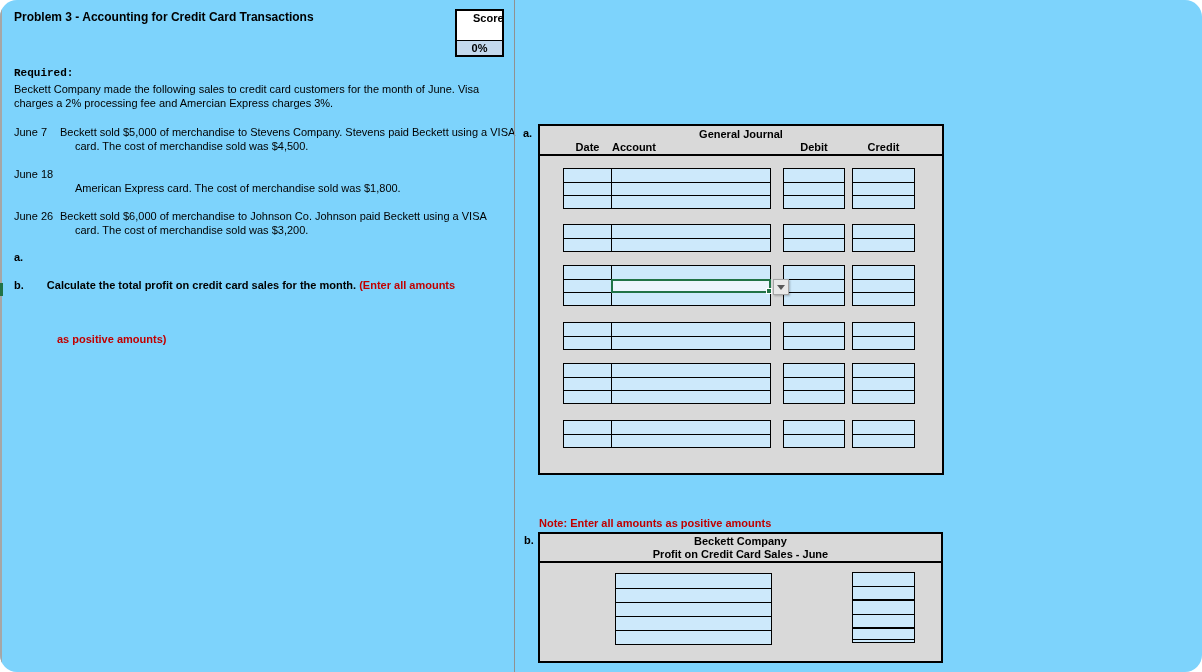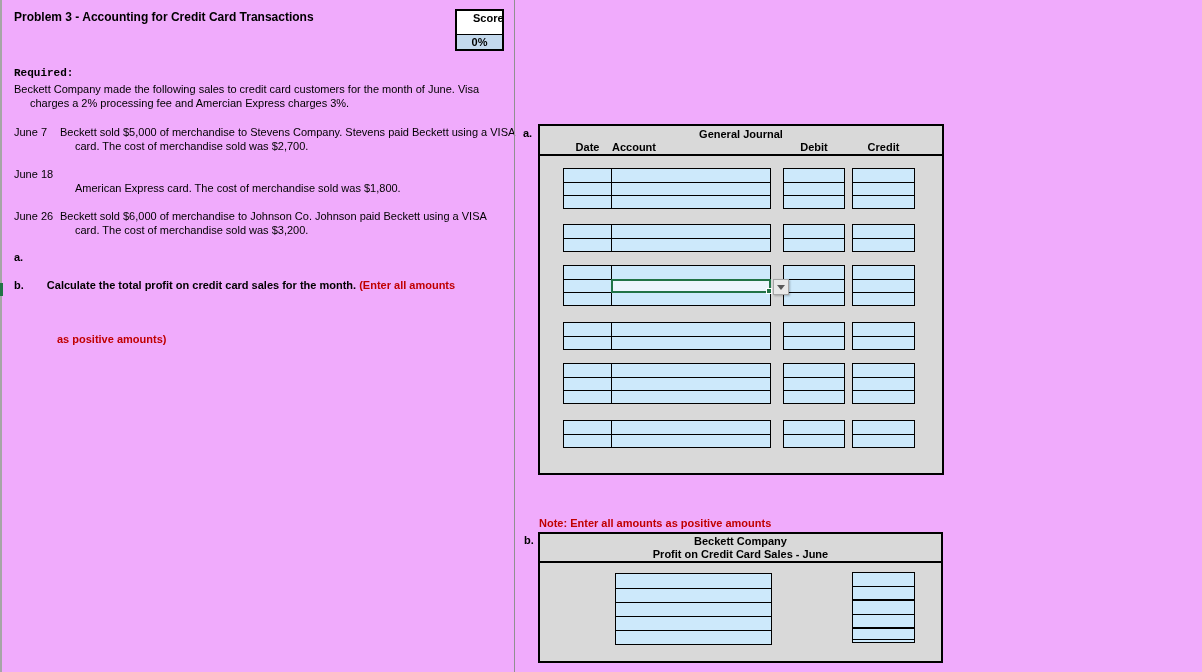--- a/index.html
+++ b/index.html
@@ -1,31 +1,31 @@
 <!DOCTYPE html>
 <html><head>
 <meta charset="utf-8">
 <style>
   * { margin:0; padding:0; box-sizing:border-box; }
   html,body { width:1202px; height:672px; background:#fff; }
   body { font-family:"Liberation Sans","DejaVu Sans",sans-serif; font-size:11px; color:#000; }
-  #screen { position:relative; width:1202px; height:672px; overflow:hidden; background:#f0abfc; }
+  #screen { position:relative; width:1202px; height:672px; overflow:hidden; background:#7dd3fc;border-radius:17px; }
 
   .abs { position:absolute; white-space:nowrap; line-height:13px; }
   .b { font-weight:bold; }
   .red { color:#c00000; font-weight:bold; }
 
   
   #left-edge { position:absolute; left:0; top:0; width:2px; height:672px; background:#a6a6a6; z-index:3; }
   #left-edge-green { position:absolute; left:0; top:283px; width:3px; height:13px; background:#217346; z-index:4; }
   #col-divider { position:absolute; left:514px; top:0; width:1px; height:672px; background:#909090; z-index:1; }
 
   
   #score-box { position:absolute; left:455px; top:9px; width:49px; border:2px solid #000; z-index:2; text-align:center; font-weight:bold; }
-  #score-box .cell-top { background:#fff; height:24px; line-height:14px; border-bottom:1px solid #000;padding-left:16px; }
+  #score-box .cell-top { background:#fff; height:30px; line-height:14px; border-bottom:1px solid #000;padding-left:16px; }
   #score-box .cell-bot { background:#c4d9ed; height:14px; line-height:14px; }
 
   
   .panel { position:absolute; background:#d9d9d9; border:2px solid #000; z-index:2; }
   #journal-panel { left:538px; top:124px; width:406px; height:351px; }
   #profit-panel  { left:538px; top:532px; width:405px; height:131px; }
   .panel-title { position:absolute; left:0; right:0; text-align:center; font-weight:bold; line-height:13px; }
   .hdr-divider { position:absolute; left:0; right:0; height:2px; background:#000; }
 
   
@@ -80,25 +80,25 @@
 
   <div class="abs b" style="left:14px; top:11px; font-size:12px;">Problem 3 - Accounting for Credit Card Transactions</div>
 
   <div id="score-box">
     <div class="cell-top">Score</div>
     <div class="cell-bot">0%</div>
   </div>
 
   <div class="abs b" style="left:14px; top:67px;font-family:Liberation Mono, monospace;">Required:</div>
   <div class="abs" style="left:14px; top:83px;">Beckett Company made the following sales to credit card customers for the month of June. Visa</div>
-  <div class="abs" style="left:30px; top:97px;">charges a 2% processing fee and Amercian Express charges 3%.</div>
+  <div class="abs" style="left:14px; top:97px;">charges a 2% processing fee and Amercian Express charges 3%.</div>
 
   <div class="abs" style="left:14px; top:126px;">June 7</div>
   <div class="abs" style="left:60px; top:126px;">Beckett sold $5,000 of merchandise to Stevens Company. Stevens paid Beckett using a VISA</div>
-  <div class="abs" style="left:75px; top:140px;">card. The cost of merchandise sold was $2,700.</div>
+  <div class="abs" style="left:75px; top:140px;">card. The cost of merchandise sold was $4,500.</div>
 
   <div class="abs" style="left:14px; top:168px;">June 18</div>
   <div class="abs" style="left:75px; top:182px;">American Express card. The cost of merchandise sold was $1,800.</div>
 
   <div class="abs" style="left:14px; top:210px;">June 26</div>
   <div class="abs" style="left:60px; top:210px;">Beckett sold $6,000 of merchandise to Johnson Co. Johnson paid Beckett using a VISA</div>
   <div class="abs" style="left:75px; top:224px;">card. The cost of merchandise sold was $3,200.</div>
 
   <div class="abs b" style="left:14px; top:251px;">a.</div>
 

